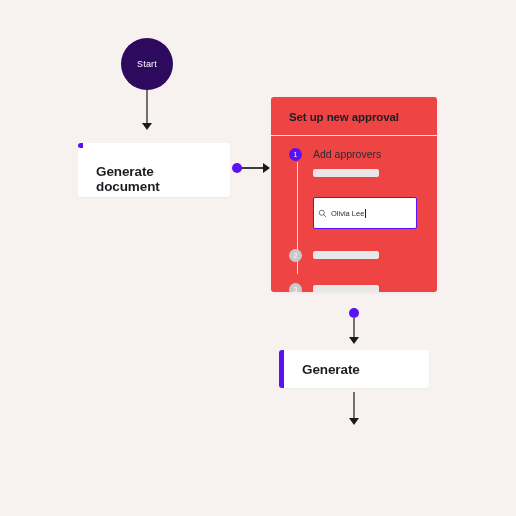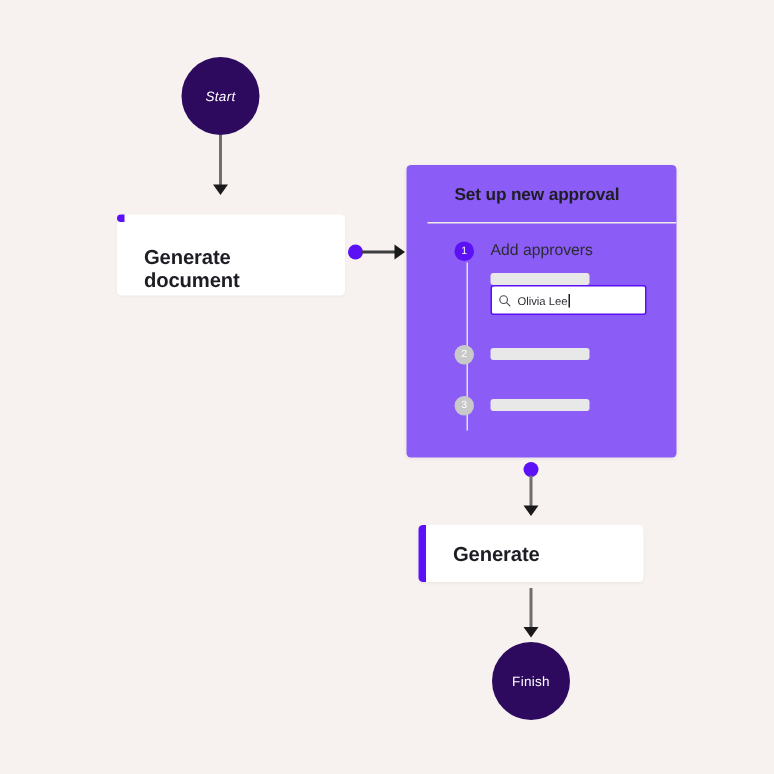--- a/index.html
+++ b/index.html
@@ -24,21 +24,21 @@
     position: absolute;
     border-radius: 50%;
     background: #2d0a5e;
     display: flex;
     align-items: center;
     justify-content: center;
     color: #ffffff;
     font-size: 9px;
     letter-spacing: .2px;
   }
-  #start-node { left: 121px; top: 38px; width: 52px; height: 52px; font-style: italic; }
+  #start-node { left: 121px; top: 38px; width: 52px; height: 52px; }
   #finish-node { left: 328px; top: 428px; width: 52px; height: 52px; }
 
   
   .conn-v {
     position: absolute;
     width: 2px;
     background: #6f6f6f;
   }
   .conn-h {
     position: absolute;
@@ -103,28 +103,27 @@
     color: #6b6b74;
   }
   #generate-card { left: 78px; top: 143px; width: 152px; height: 54px; flex-direction: column; }
   #signature-card { left: 279px; top: 350px; width: 150px; height: 38px; }
   #signature-card .card-body { padding: 10px 18px; }
 
   
   #approval-panel {
     position: absolute;
     left: 271px;
-    top: 110px;
+    top: 97px;
     width: 166px;
     height: 195px;
-    background: #8b5cf6;
+    background: #ef4444;
     border-radius: 3px;
     box-shadow: 0 1px 3px rgba(0,0,0,0.05);
     overflow: hidden;
-    padding-left: 14px;
   }
   .panel-header {
     padding: 14px 18px 12px 18px;
     border-bottom: 1px solid #f0ebe9;
   }
   .panel-title {
     font-size: 11.5px;
     font-weight: bold;
     color: #1d1d24;
     letter-spacing: -.1px;
@@ -175,23 +174,23 @@
     height: 8px;
     border-radius: 2px;
     background: #e8e8e8;
     margin-top: 8px;
     width: 66px;
   }
   .step-row.muted .skeleton-bar { margin-top: 2px; width: 66px; }
 
   
   .search-box {
-    margin-top: 0;
+    margin-top: 20px;
     width: 104px;
-    height: 20px;
+    height: 32px;
     border: 1px solid #5b10f5;
     border-radius: 2px;
     background: #ffffff;
     display: flex;
     align-items: center;
     padding: 0 4px;
     box-sizing: border-box;
   }
   .search-icon {
     flex: 0 0 9px;
@@ -282,17 +281,14 @@
   <div id="signature-card" class="flow-card">
     <div class="card-accent"></div>
     <div class="card-body">
       <div class="card-title">Generate</div>
     </div>
   </div>
 
   <div class="conn-v" style="left:353px; top:392px; height:29px;"></div>
   <div class="arrow-down" style="left:349px; top:418px;"></div>
 
-  <div id="finish-node" class="node-circle">
-    <span>Finish</span>
-  </div>
 
 </div>
 
 </body></html>

